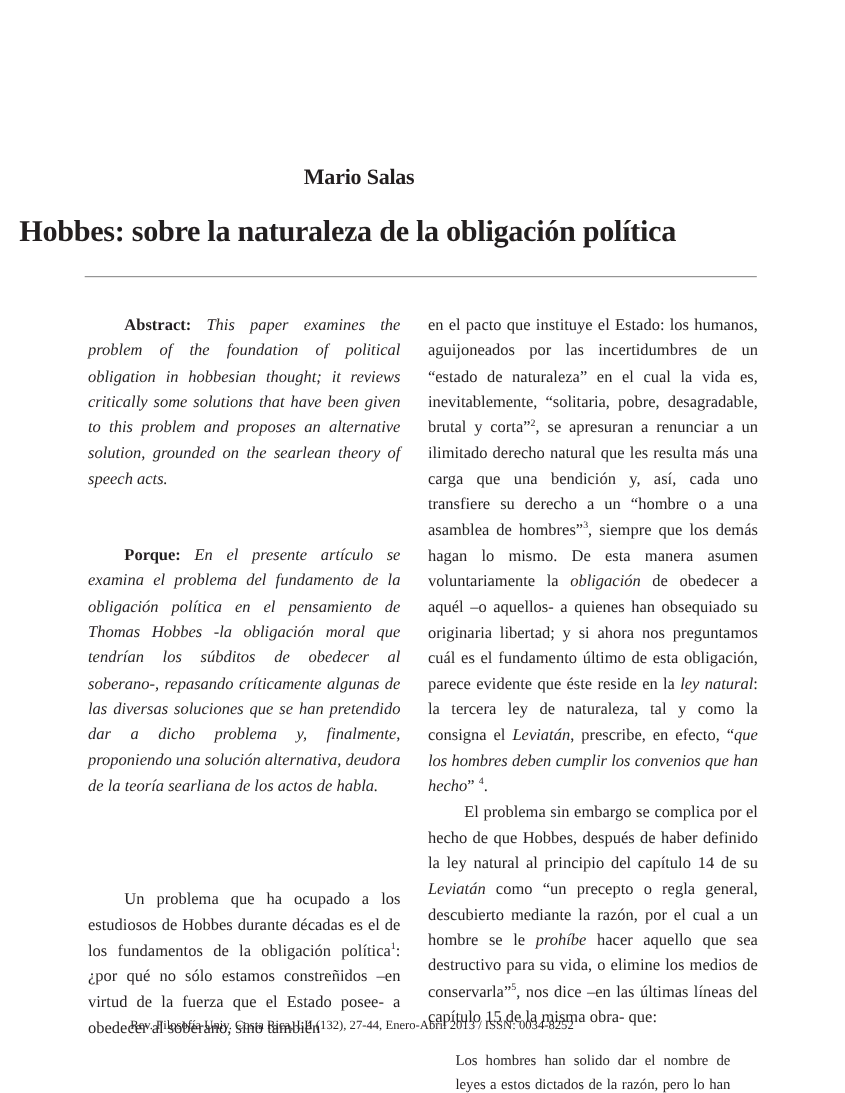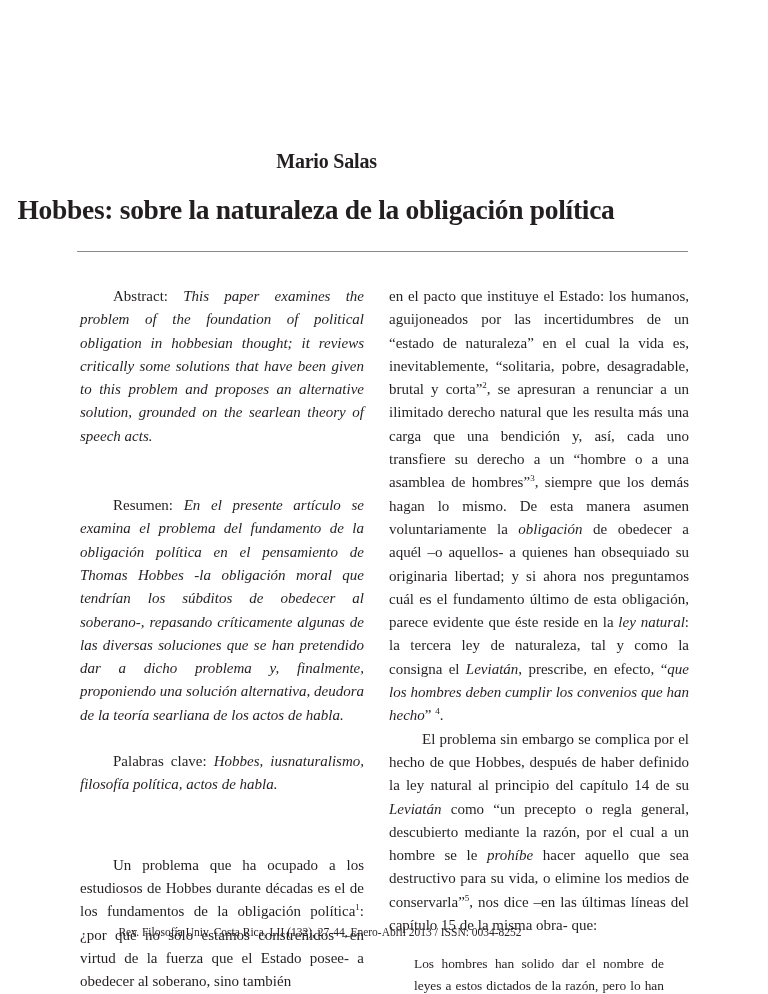--- a/index.html
+++ b/index.html
@@ -22,21 +22,21 @@
   }
   .col {
     position: absolute; font-size: 15px; line-height: 23.3px; text-align: justify;
   }
   .col-left { left: 80px; top: 285px; width: 284px; }
   .col-right { left: 389px; top: 285px; width: 300px; }
   .col p { margin: 0; text-indent: 33px; }
   .col p.noindent { text-indent: 0; }
   .gap { height: 23px; }
   .gap2 { height: 34px; }
-  .lbl { font-weight: normal; }
+  .lbl { font-weight: bold; }
   em { }
   sup { font-size: 9px; line-height: 0; vertical-align: 6px; }
   .quote {
     margin: 16px 0 0 25px; width: 250px; font-size: 13.4px; line-height: 22.1px;
     text-align: justify;
   }
   .footer {
     position: absolute; top: 926px; left: 0; width: 640px; text-align: center;
     font-size: 11.5px; color: #231f20;
   }
@@ -49,28 +49,24 @@
 <div class="rule"></div>
 
 <div class="col col-left">
   <p>
     <span class="lbl">Abstract:</span>
     <em>This paper examines the problem of the foundation of political obligation in hobbesian thought; it reviews critically some solutions that have been given to this problem and proposes an alternative solution, grounded on the searlean theory of speech acts.</em>
   </p>
   <div class="gap"></div>
   <div class="gap"></div>
   <p>
-    <span class="lbl">Resumen:</span>
+    <span class="lbl">Porque:</span>
     <em>En el presente artículo se examina el problema del fundamento de la obligación política en el pensamiento de Thomas Hobbes -la obligación moral que tendrían los súbditos de obedecer al soberano-, repasando críticamente algunas de las diversas soluciones que se han pretendido dar a dicho problema y, finalmente, proponiendo una solución alternativa, deudora de la teoría searliana de los actos de habla.</em>
   </p>
   <div class="gap"></div>
-  <p>
-    <span class="lbl">Palabras clave:</span>
-    <em>Hobbes, iusnaturalismo, filosofía política, actos de habla.</em>
-  </p>
   <div class="gap2"></div>
   <div class="gap"></div>
   <p><span>Un problema que ha ocupado a los estudiosos de Hobbes durante décadas es el de los fundamentos de la obligación política</span><sup>1</sup><span>: ¿por qué no sólo estamos constreñidos –en virtud de la fuerza que el Estado posee- a obedecer al soberano, sino también </span></p>
 
 </div>
 
 <div class="col col-right">
   <p class="noindent"><span>en el pacto que instituye el Estado: los humanos, aguijoneados por las incertidumbres de un “estado de naturaleza” en el cual la vida es, inevitablemente, “solitaria, pobre, desagradable, brutal y corta”</span><sup>2</sup><span>, se apresuran a renunciar a un ilimitado derecho natural que les resulta más una carga que una bendición y, así, cada uno transfiere su derecho a un “hombre o a una asamblea de hombres”</span><sup>3</sup><span>, siempre que los demás hagan lo mismo. De esta manera asumen voluntariamente la </span><em>obligación</em><span> de obedecer a aquél –o aquellos- a quienes han obsequiado su originaria libertad; y si ahora nos preguntamos cuál es el fundamento último de esta obligación, parece evidente que éste reside en la </span><em>ley natural</em><span>: la tercera ley de naturaleza, tal y como la consigna el </span><em>Leviatán</em><span>, prescribe, en efecto, “</span><em>que los hombres deben cumplir los convenios que han hecho</em><span>” </span><sup>4</sup><span>.</span></p>
   <p><span>El problema sin embargo se complica por el hecho de que Hobbes, después de haber definido la ley natural al principio del capítulo 14 de su </span><em>Leviatán</em><span> como “un precepto o regla general, descubierto mediante la razón, por el cual a un hombre se le </span><em>prohíbe</em><span> hacer aquello que sea destructivo para su vida, o elimine los medios de conservarla”</span><sup>5</sup><span>, nos dice –en las últimas líneas del capítulo 15 de la misma obra- que:</span></p>
   <div class="quote">Los hombres han solido dar el nombre de leyes a estos dictados de la razón, pero lo han hecho impropiamente. Porque los dictados de la razón sólo son conclusiones o teoremas que se refieren a todo aquello que conduce a la conservación y defensa de uno mismo, mientras que la ley, propiamente hablando, es la palabra de quien, por derecho, tiene mando sobre los demás. No obstante, si consideramos esos mismos teoremas como algo que nos ha sido dado en la palabra de</div>

